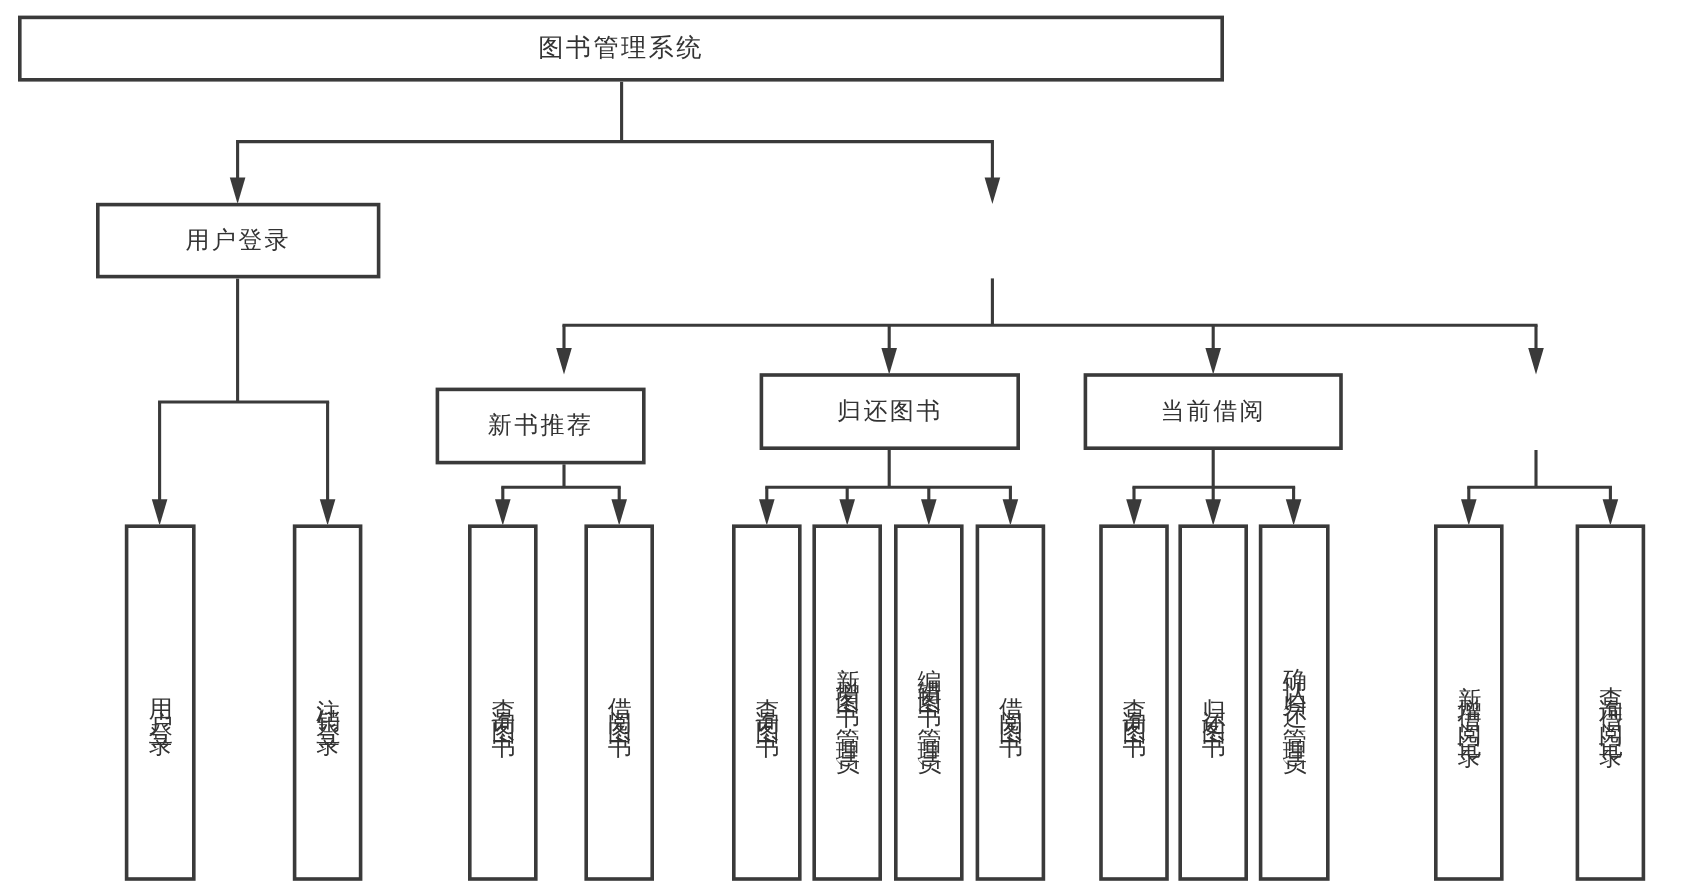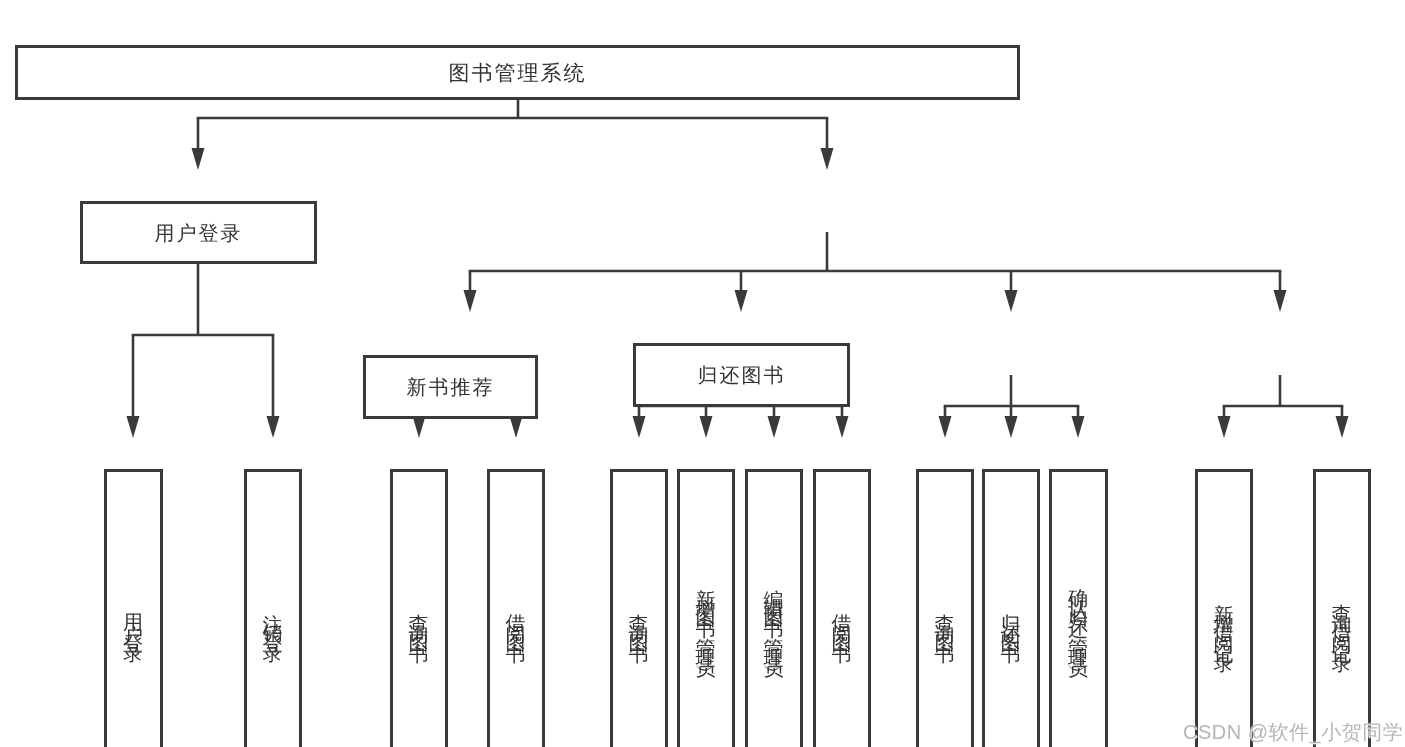--- a/index.html
+++ b/index.html
@@ -14,21 +14,20 @@
   .node{
     position:absolute;
     box-sizing:border-box;
     border:3px solid #3a3a3a;
     background:#ffffff;
     color:#333333;
     display:flex;
     align-items:center;
     justify-content:center;
     line-height:1;
-    margin-top:32px;
   }
   .node.h{font-size:20px;letter-spacing:2px;white-space:nowrap;}
   .node.root{font-size:21px;}
   .node.v{
     writing-mode:vertical-rl;
     font-size:20px;
     letter-spacing:10px;
     white-space:nowrap;
   }
   #watermark{
@@ -101,33 +100,33 @@
       <line x1="1342" y1="406" x2="1342" y2="420" stroke="#3a3a3a" stroke-width="2.6"></line>
       <path d="M 1335.5 416 L 1348.5 416 L 1342 438 Z" fill="#3a3a3a"></path>
     </svg>
 
   <div class="node h root" style="left:15px;top:13px;width:1005px;height:55px">图书管理系统</div>
 
   <div class="node h" style="left:80px;top:169px;width:237px;height:63px">用户登录</div>
 
   <div class="node h" style="left:363px;top:323px;width:175px;height:64px">新书推荐</div>
   <div class="node h" style="left:633px;top:311px;width:217px;height:64px">归还图书</div>
+  <div class="node h" style="left:903px;top:311px;width:216px;height:64px">当前借阅</div>
 
   <div class="node v" style="left:104px;top:437px;width:59px;height:297px">用户登录</div>
   <div class="node v" style="left:244px;top:437px;width:58px;height:297px">注销登录</div>
 
   <div class="node v" style="left:390px;top:437px;width:58px;height:297px">查询图书</div>
   <div class="node v" style="left:487px;top:437px;width:58px;height:297px">借阅图书</div>
 
   <div class="node v" style="left:610px;top:437px;width:58px;height:297px">查询图书</div>
   <div class="node v" style="left:677px;top:437px;width:58px;height:297px">新增图书（管理员）</div>
   <div class="node v" style="left:745px;top:437px;width:58px;height:297px">编辑图书（管理员）</div>
   <div class="node v" style="left:813px;top:437px;width:58px;height:297px">借阅图书</div>
 
   <div class="node v" style="left:916px;top:437px;width:58px;height:297px">查询图书</div>
   <div class="node v" style="left:982px;top:437px;width:58px;height:297px">归还图书</div>
   <div class="node v" style="left:1049px;top:437px;width:59px;height:297px">确认归还（管理员）</div>
 
   <div class="node v" style="left:1195px;top:437px;width:58px;height:297px">新增借阅记录</div>
   <div class="node v" style="left:1313px;top:437px;width:58px;height:297px">查询借阅记录</div>
 
-  <div id="watermark">CSDN @软件_小贺同学</div>
 </div>
 
 </body></html>

